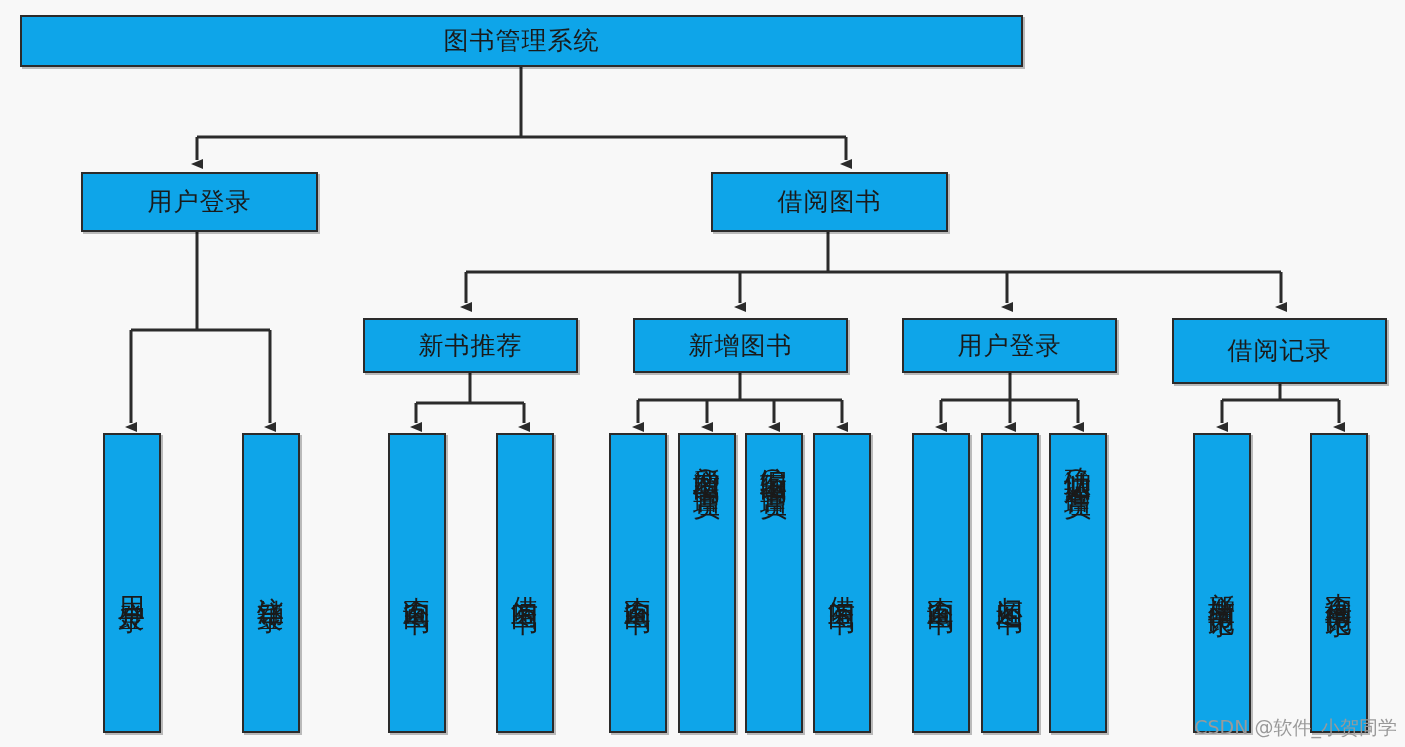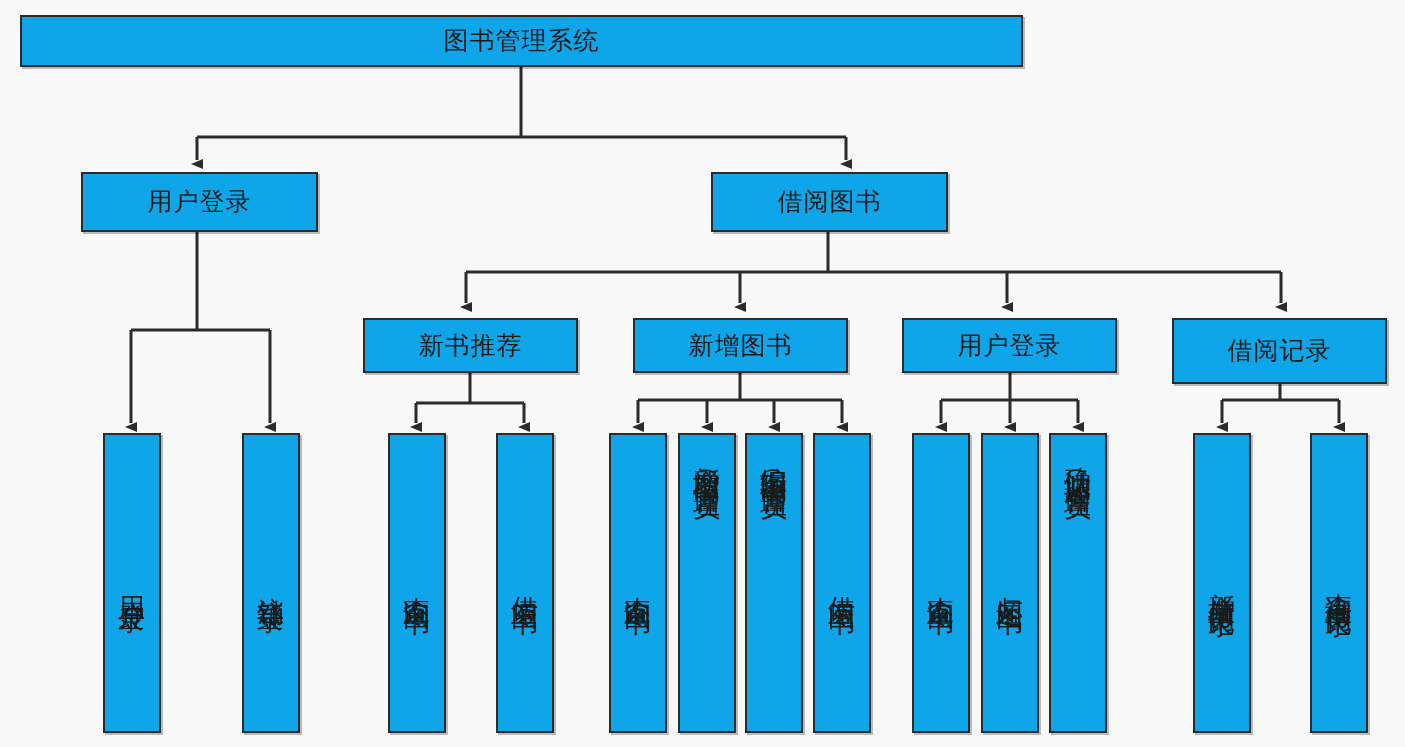--- a/index.html
+++ b/index.html
@@ -189,14 +189,15 @@
     <span class="label">确认归还（管理员）</span>
   </div>
 
   <div class="node v short" style="left:1193px; top:433px; width:58px; height:300px;">
     <span class="label">新增借阅记录</span>
   </div>
   <div class="node v short" style="left:1310px; top:433px; width:58px; height:300px;">
     <span class="label">查询借阅记录</span>
   </div>
 
+  <div class="watermark">CSDN @软件_小贺同学</div>
 
 </div>
 
 </body></html>

